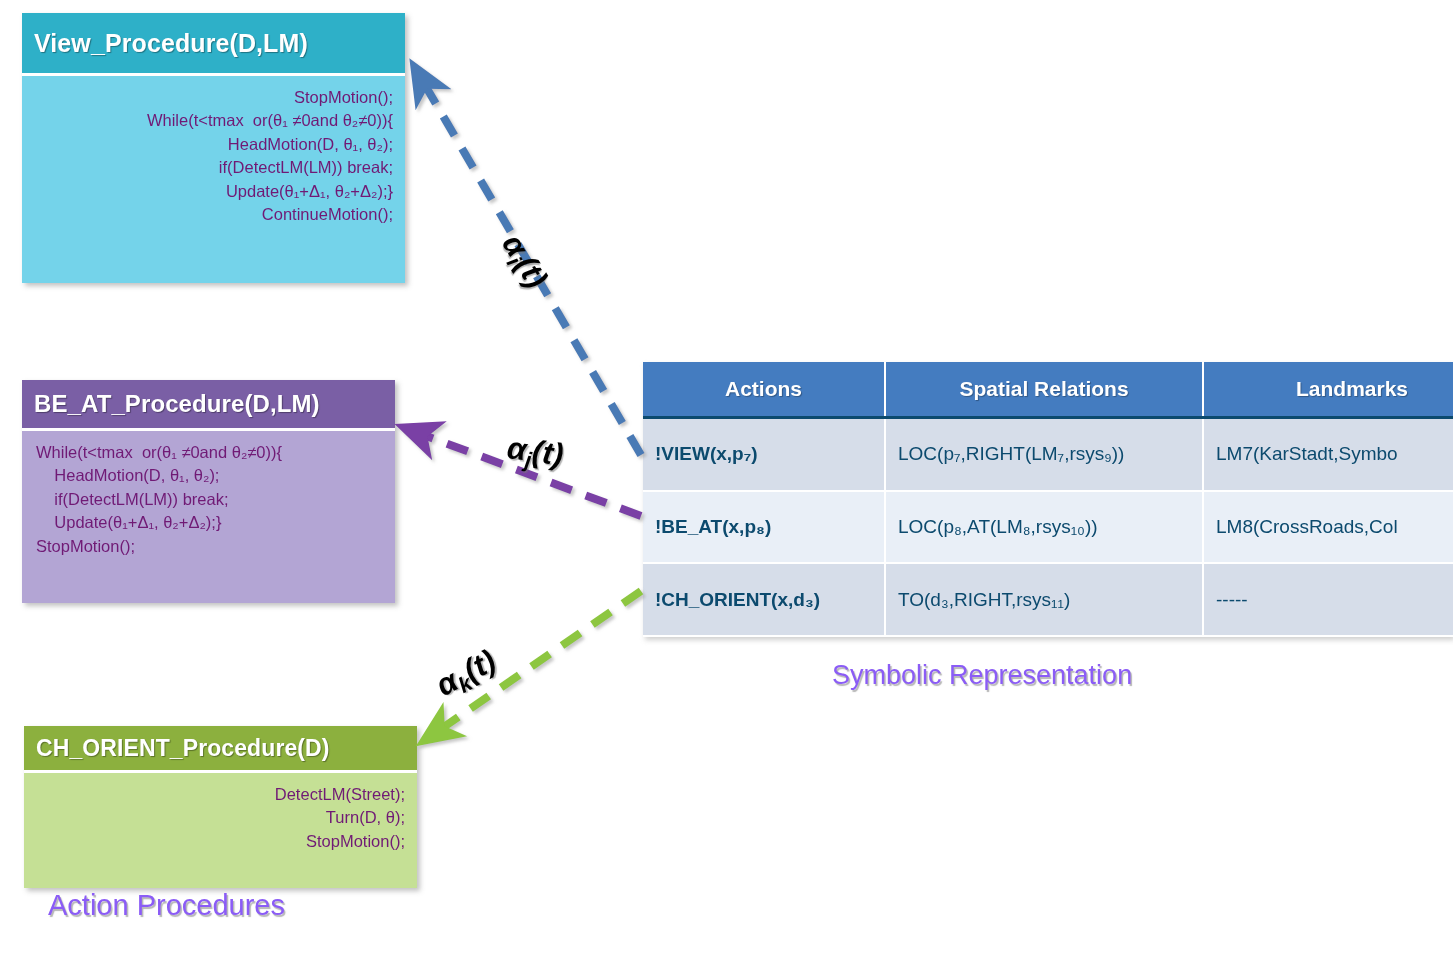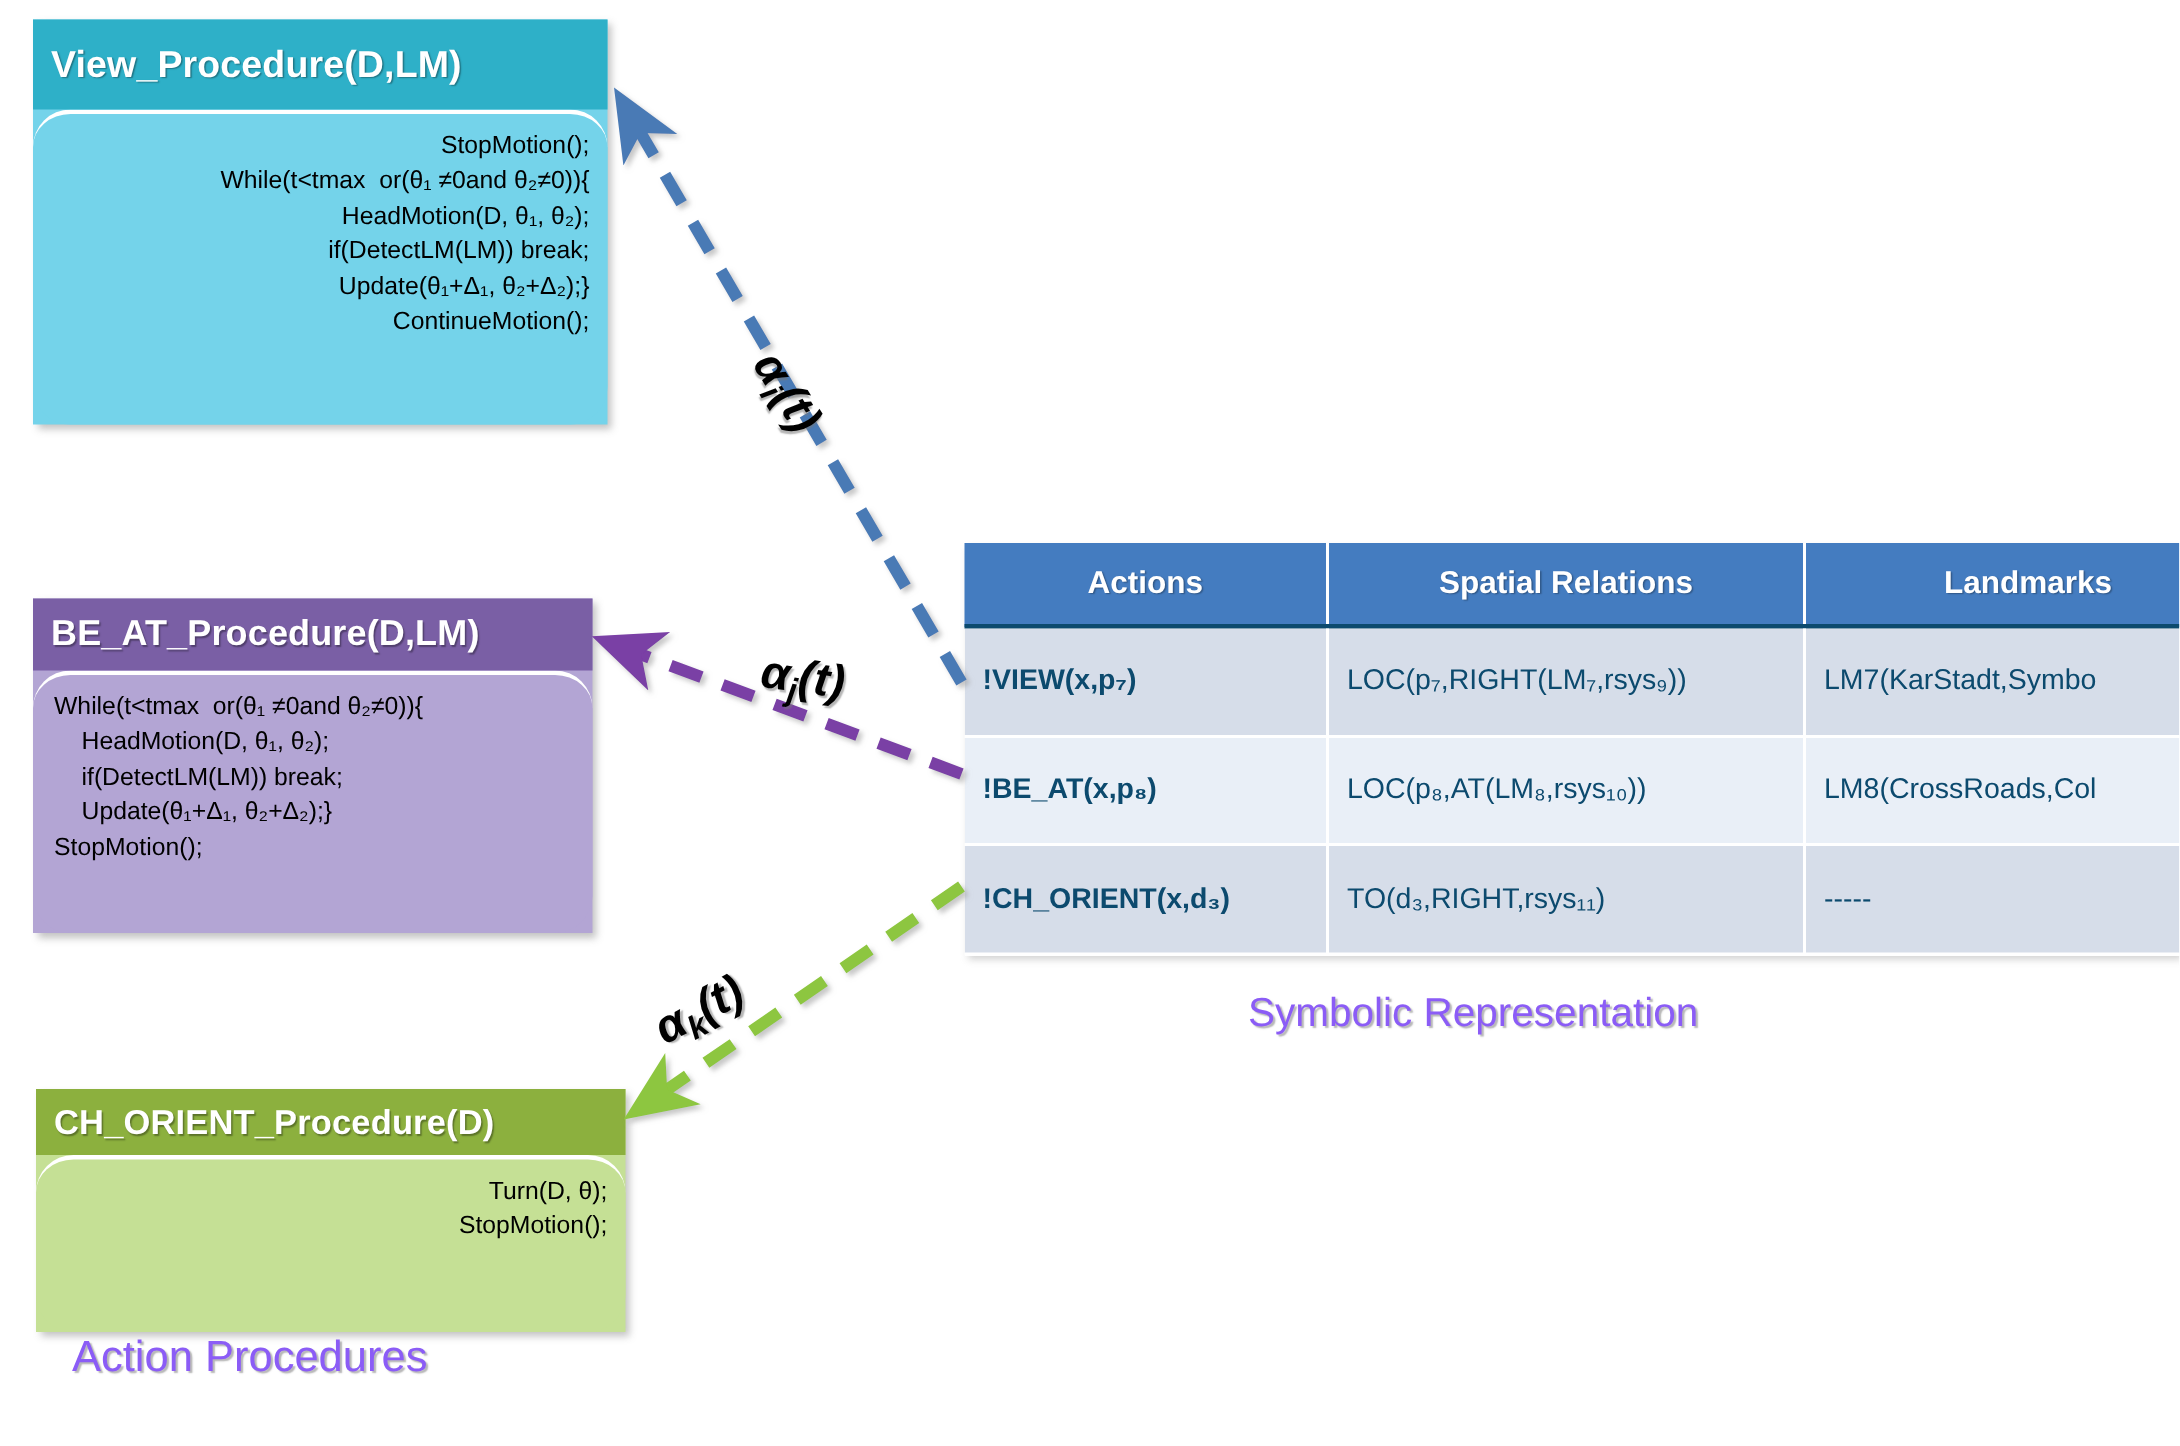--- a/index.html
+++ b/index.html
@@ -29,33 +29,32 @@
     letter-spacing:.1px;
     text-shadow:1px 1px 1px rgba(0,0,0,.35);
     display:flex;
     align-items:center;
     padding:0 12px;
   }
   .proc-body{
     box-sizing:border-box;
     width:100%;
     padding:10px 12px 10px 14px;
-    color:#000000;
+    color:#701a75;
     line-height:1.42;
-    border-radius:25px;
   }
   .proc-body .ln{white-space:pre;}
 
   
   #box-view{left:22px;  top:13px;  width:383px; height:270px; background:#74d3ea;text-align:right;}
   #box-view .proc-head{height:60px; background:#2eb0c8; font-size:25px;}
   #box-view .proc-body{height:210px; background:#74d3ea; font-size:16.5px; border-top:3px solid #ffffff;}
 
   
-  #box-beat{left:22px;  top:399px; width:373px; height:223px; background:#b3a5d4;}
+  #box-beat{left:22px;  top:380px; width:373px; height:223px; background:#b3a5d4;}
   #box-beat .proc-head{height:48px; background:#7a5fa5; font-size:24px;}
   #box-beat .proc-body{height:175px; background:#b3a5d4; font-size:16.5px; border-top:3px solid #ffffff;}
 
   
   #box-chor{left:24px;  top:726px; width:393px; height:162px; background:#c5e095;text-align:right;}
   #box-chor .proc-head{height:44px; background:#8cb03e; font-size:23px;}
   #box-chor .proc-body{height:118px; background:#c5e095; font-size:16.5px; border-top:3px solid #ffffff;}
 
   
   .caption{
@@ -151,20 +150,21 @@
       <div class="ln">    HeadMotion(D, θ₁, θ₂);</div>
       <div class="ln">    if(DetectLM(LM)) break;</div>
       <div class="ln">    Update(θ₁+Δ₁, θ₂+Δ₂);}</div>
       <div class="ln">StopMotion();</div>
     </div>
   </div>
 
   <div class="proc-box" id="box-chor">
     <div class="proc-head">CH_ORIENT_Procedure(D)</div>
     <div class="proc-body">
+      <div class="ln">DetectLM(Street);</div>
       <div class="ln">Turn(D, θ);</div>
       <div class="ln">StopMotion();</div>
     </div>
   </div>
 
   <div class="caption" id="cap-actions">Action Procedures</div>
   <div class="caption" id="cap-symbolic">Symbolic Representation</div>
 
   <table id="sym-table">
     <colgroup>

